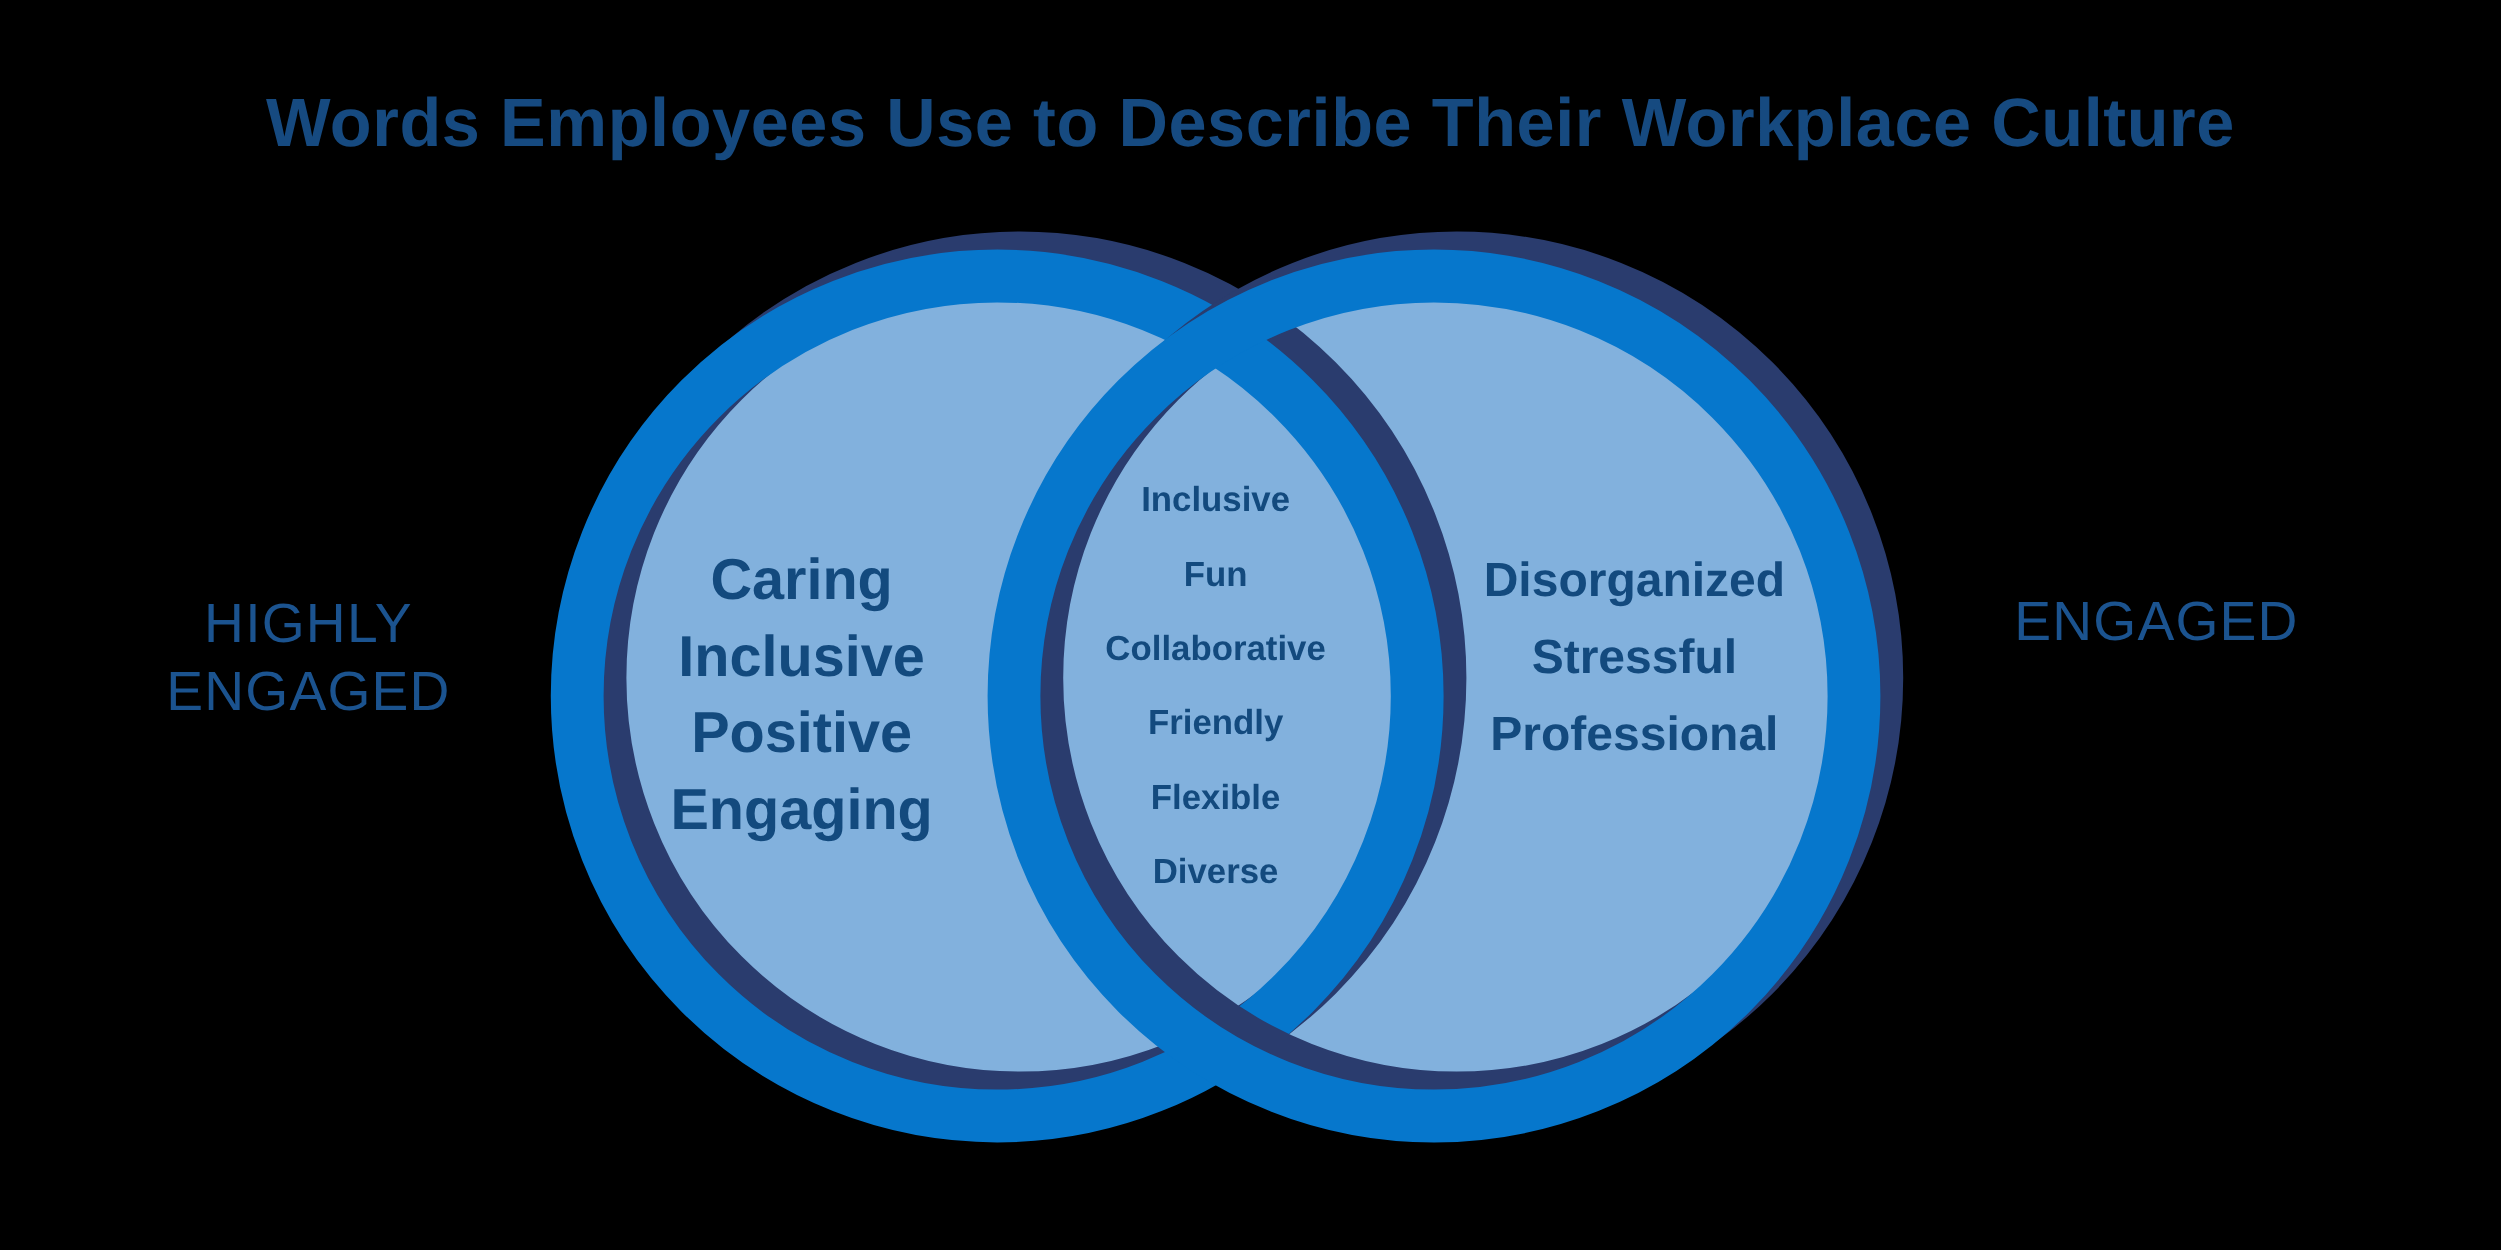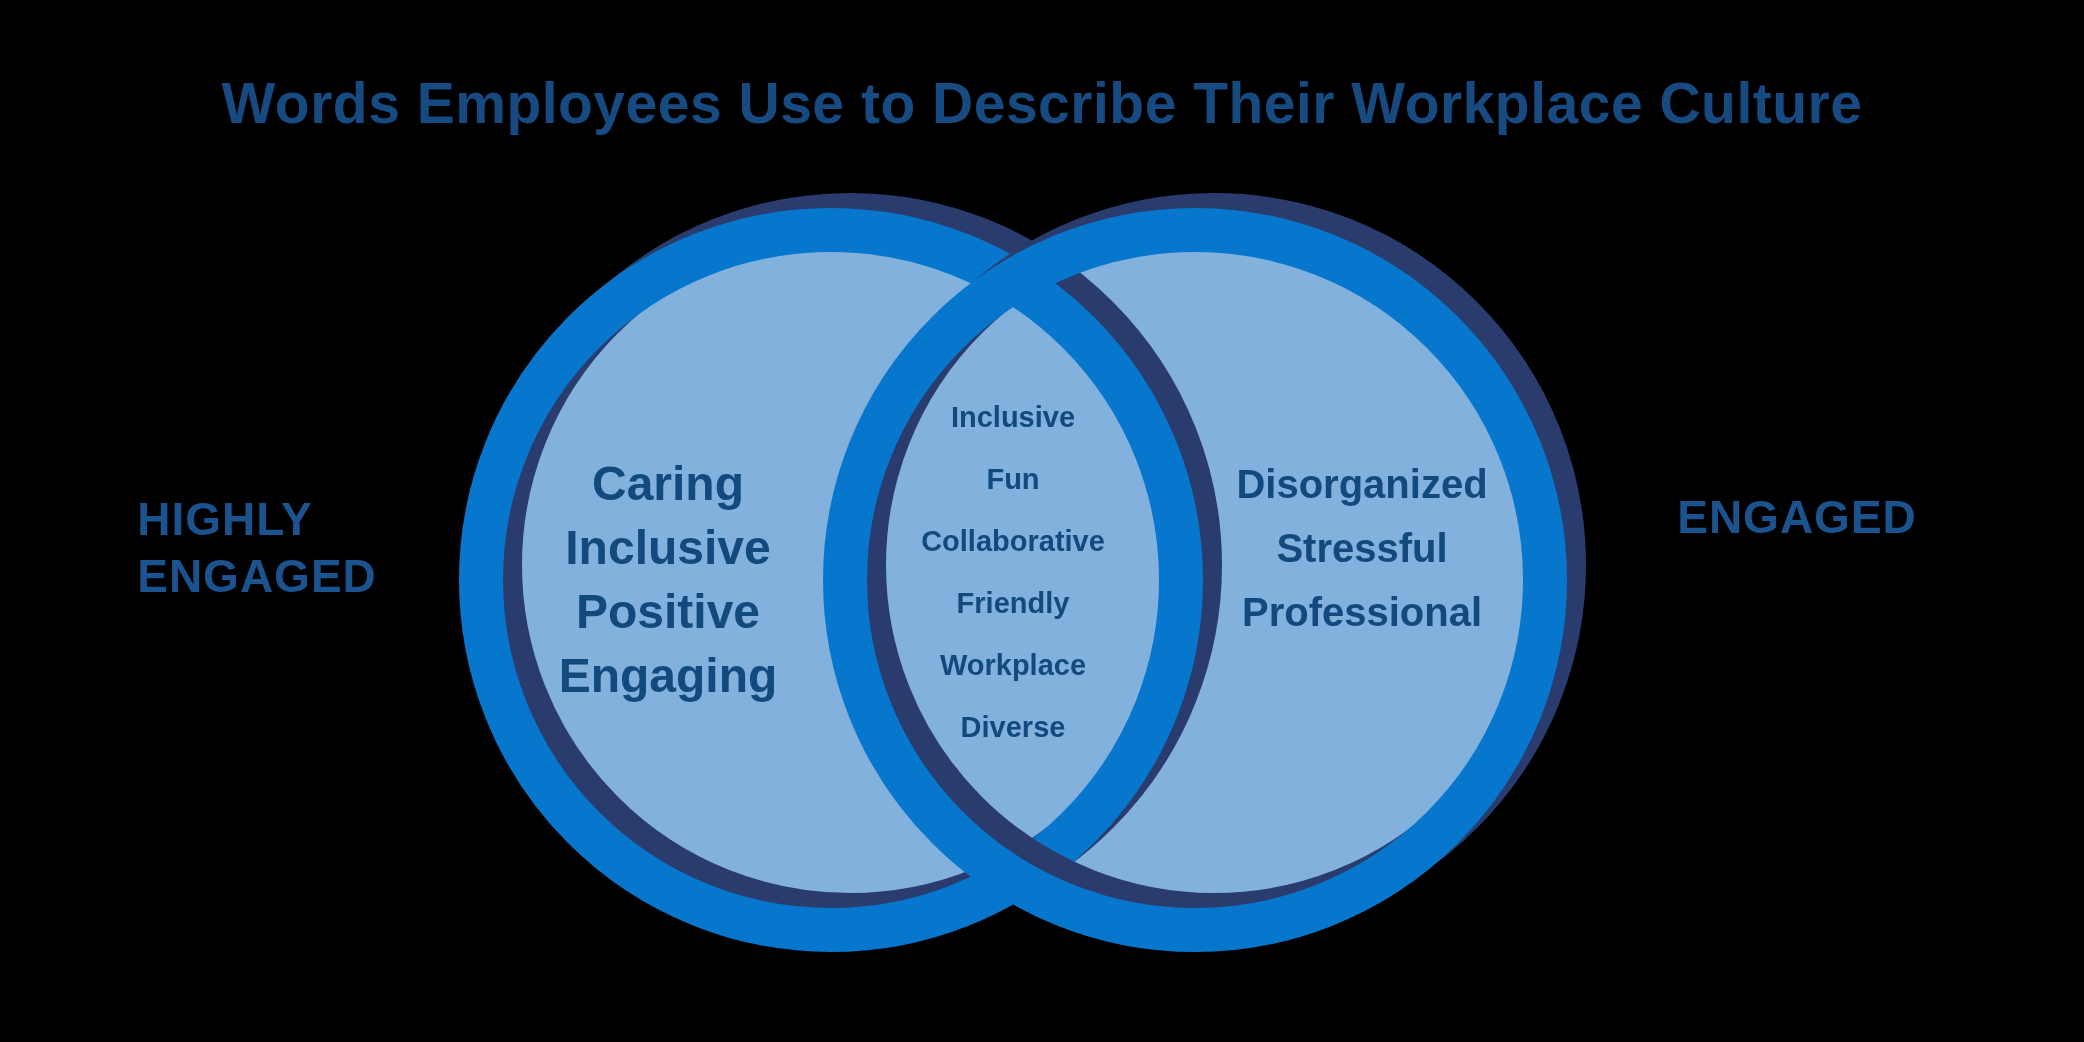--- a/index.html
+++ b/index.html
@@ -17,22 +17,22 @@
   .word-list {
     position:absolute; transform:translateX(-50%);
     text-align:center; font-weight:bold; color:#134a7e;
     white-space:nowrap;
   }
   .word-list.left   { left:668px;  top:452px; font-size:48px; line-height:64px; }
   .word-list.center { left:1013px; top:386px; font-size:29px; line-height:62px; }
   .word-list.right  { left:1362px; top:452px; font-size:40px; line-height:64px; }
   .side-label {
     position:absolute; transform:translateX(-50%);
-    text-align:left; font-size:46px; line-height:57px;
-    font-weight:700; letter-spacing:1px; color:#1b538f;
+    text-align:center; font-size:46px; line-height:57px;
+    font-weight:400; letter-spacing:1px; color:#1b538f;
     white-space:nowrap;
   }
   .side-label.left  { left:257px;  top:491px; }
   .side-label.right { left:1797px; top:489px; }
 </style>
 </head>
 <body>
 
 <div class="stage">
 
@@ -60,21 +60,21 @@
     <div>Inclusive</div>
     <div>Positive</div>
     <div>Engaging</div>
   </div>
 
   <div class="word-list center">
     <div>Inclusive</div>
     <div>Fun</div>
     <div>Collaborative</div>
     <div>Friendly</div>
-    <div>Workplace</div>
+    <div>Flexible</div>
     <div>Diverse</div>
   </div>
 
   <div class="word-list right">
     <div>Disorganized</div>
     <div>Stressful</div>
     <div>Professional</div>
   </div>
 
   <div class="side-label right">

